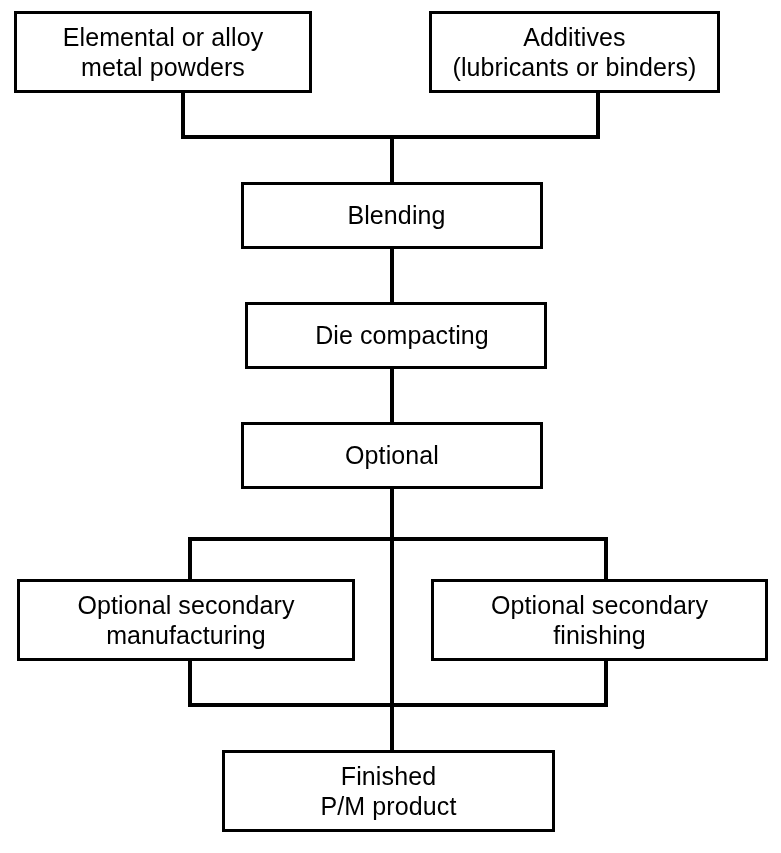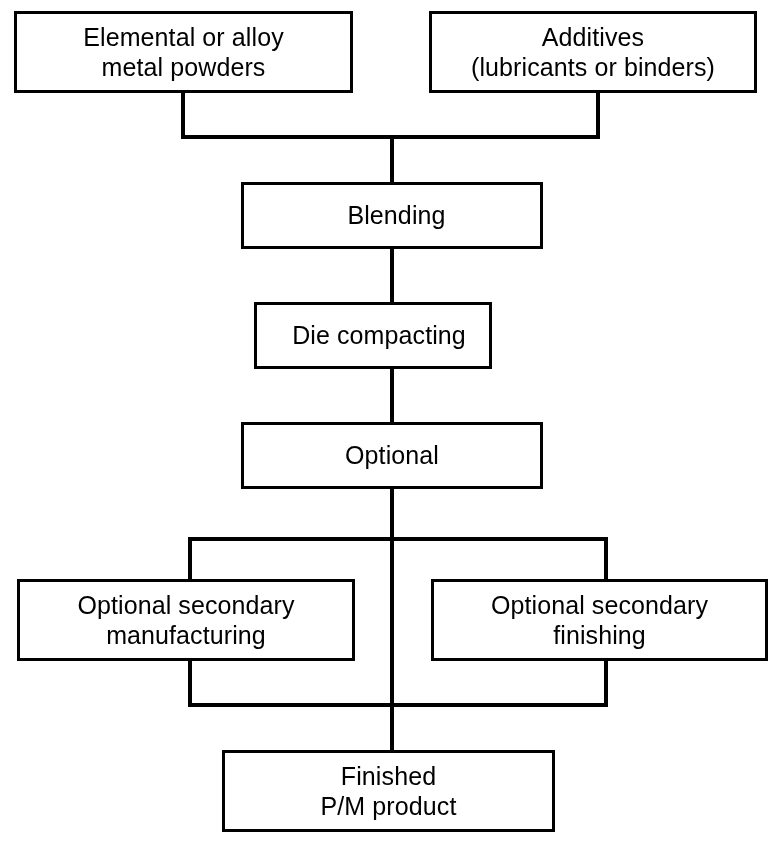--- a/index.html
+++ b/index.html
@@ -46,42 +46,42 @@
     z-index: 1;
   }
   .conn-v { width: 4px; }
   .conn-h { height: 4px; }
 </style>
 </head>
 <body>
 
 <div id="diagram-root">
 
-  <div class="flow-box" style="left:14px; top:11px; width:339px; height:82px;">
+  <div class="flow-box" style="left:14px; top:11px; width:298px; height:82px;">
     <span class="box-label">Elemental or alloy
 metal powders</span>
   </div>
 
-  <div class="flow-box" style="left:429px; top:11px; width:328px; height:82px;">
+  <div class="flow-box" style="left:429px; top:11px; width:291px; height:82px;">
     <span class="box-label">Additives
 (lubricants or binders)</span>
   </div>
 
   <div class="conn conn-v" style="left:181px; top:91px; height:48px;"></div>
   <div class="conn conn-v" style="left:596px; top:91px; height:48px;"></div>
   <div class="conn conn-h" style="left:181px; top:135px; width:419px;"></div>
   <div class="conn conn-v" style="left:390px; top:135px; height:48px;"></div>
 
   <div class="flow-box" style="left:241px; top:182px; width:302px; height:67px;padding-left:9px;">
     <span class="box-label">Blending</span>
   </div>
 
   <div class="conn conn-v" style="left:390px; top:248px; height:56px;"></div>
 
-  <div class="flow-box" style="left:254px; top:302px; width:238px; height:67px;padding-left:12px;">
+  <div class="flow-box" style="left:245px; top:302px; width:302px; height:67px;padding-left:12px;">
     <span class="box-label">Die compacting</span>
   </div>
 
   <div class="conn conn-v" style="left:390px; top:368px; height:56px;"></div>
 
   <div class="flow-box" style="left:241px; top:422px; width:302px; height:67px;">
     <span class="box-label">Optional</span>
   </div>
 
   <div class="conn conn-v" style="left:390px; top:488px; height:264px;"></div>

